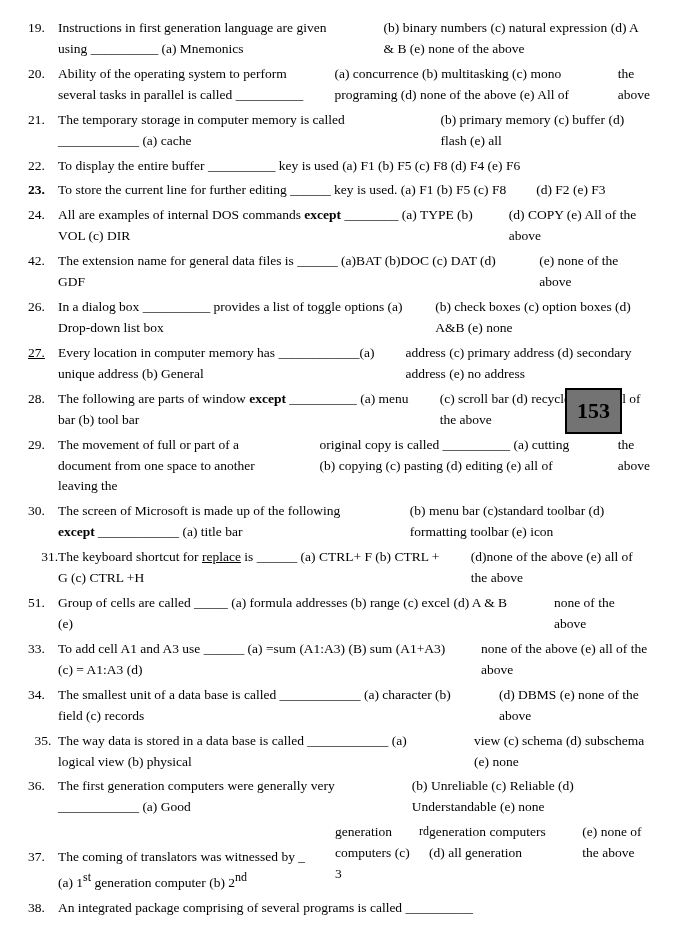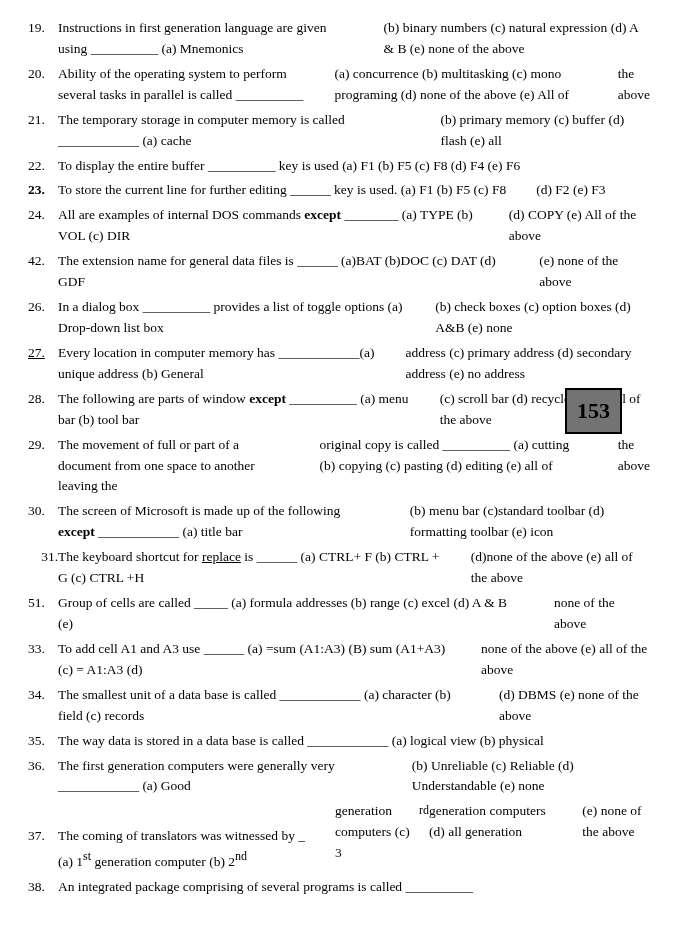--- a/index.html
+++ b/index.html
@@ -154,23 +154,24 @@
       </li>
       <li class="question-item">
         <div style="display: flex;">
           <span style="min-width: 30px; flex-shrink: 0;">34.</span>
           <span style="flex: 1 1 0%;">The smallest unit of a data base is called ____________  (a) character (b) field (c) records</span>
         </div>
         <div style="display: flex; padding-left: 30px;">(d) DBMS       (e) none of the above</div>
       </li>
       <li class="question-item">
         <div style="display: flex;">
-          <span style="min-width: 30px; flex-shrink: 0;">35.</span>
+          <span style="min-width: 30px; flex-shrink: 0; text-align: center;">35.</span>
           <span style="flex: 1 1 0%;">The way data is stored in a data base is called ____________ (a) logical view (b) physical</span>
         </div>
+        <div style="display: flex; padding-left: 30px;">view (c) schema (d) subschema (e) none</div>
       </li>
       <li class="question-item">
         <div style="display: flex;">
           <span style="min-width: 30px; flex-shrink: 0;">36.</span>
           <span style="flex: 1 1 0%;">The first generation computers were generally very ____________  (a) Good</span>
         </div>
         <div style="display: flex; padding-left: 30px;">(b) Unreliable (c) Reliable (d) Understandable  (e) none</div>
       </li>
       <li class="question-item">
         <div style="display: flex; margin-top: 25px;">

